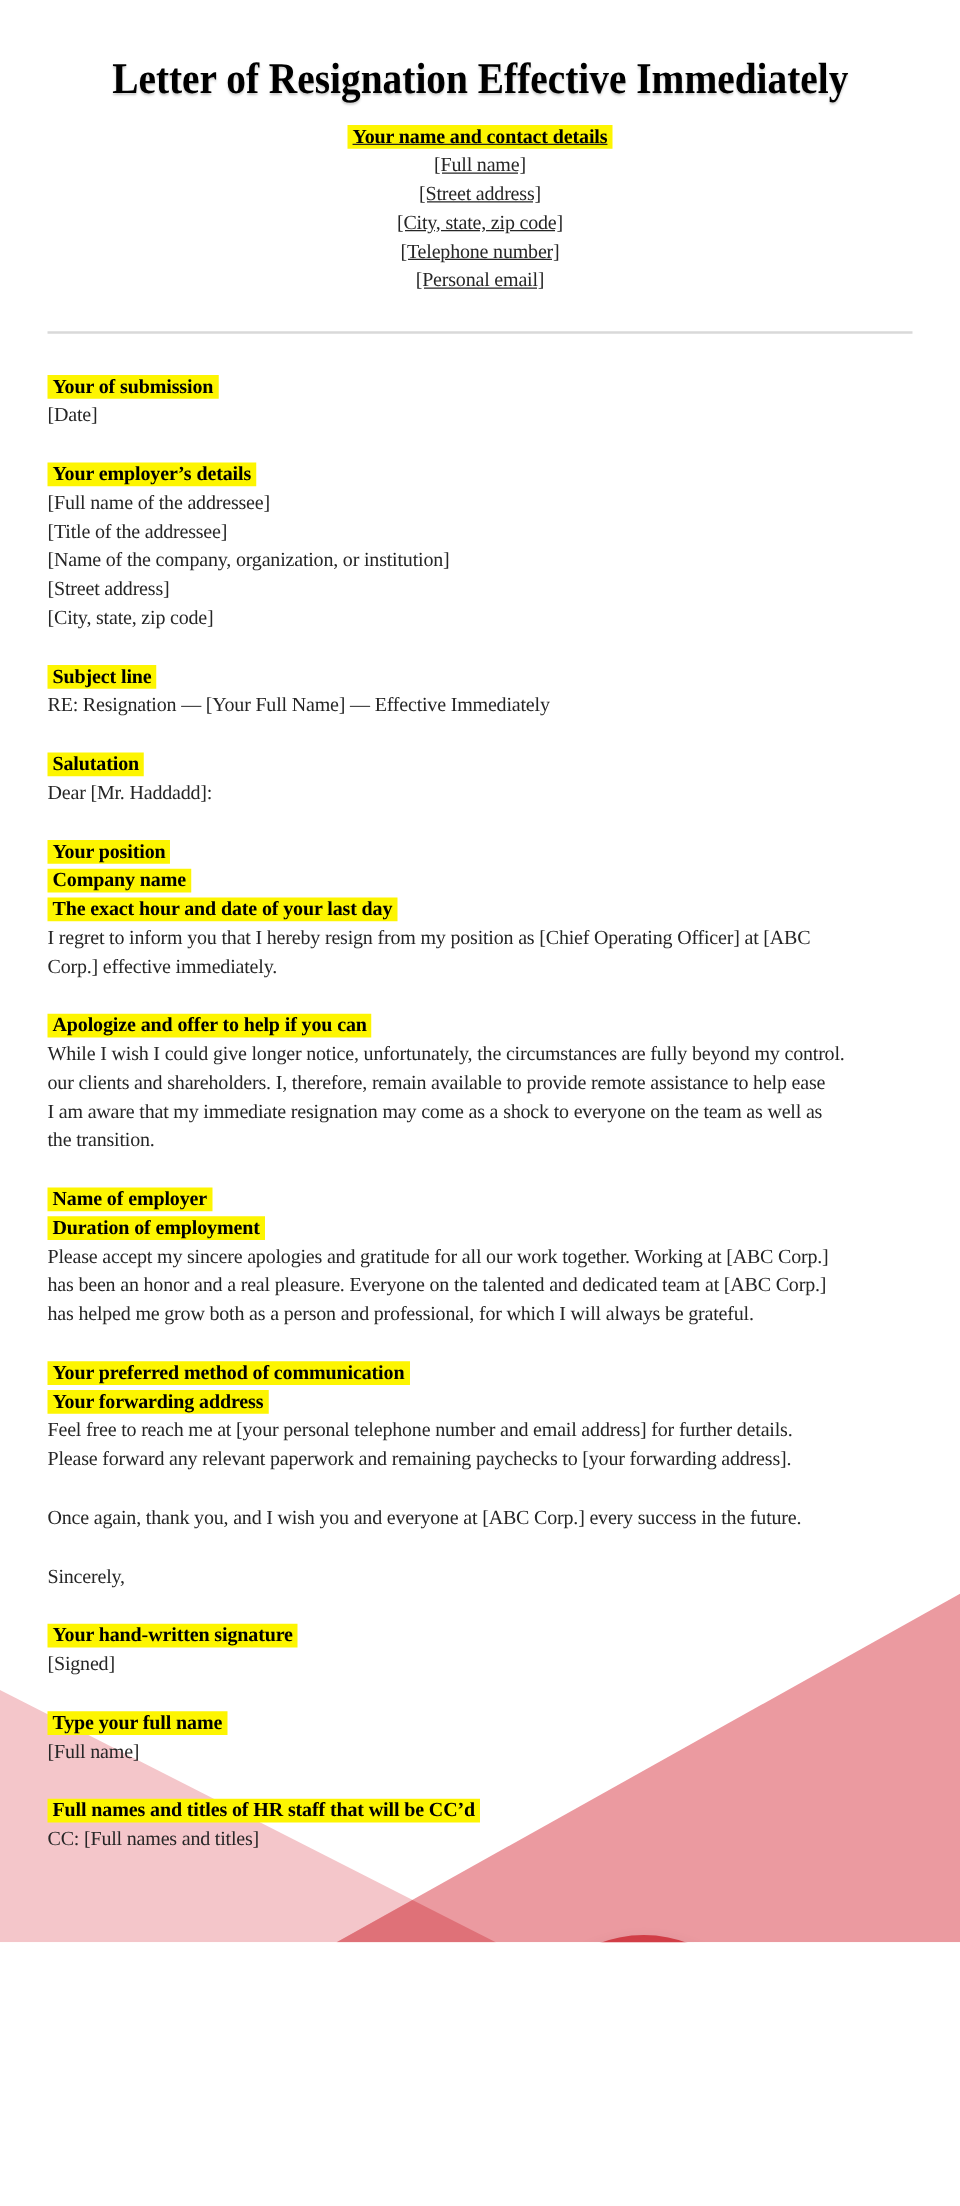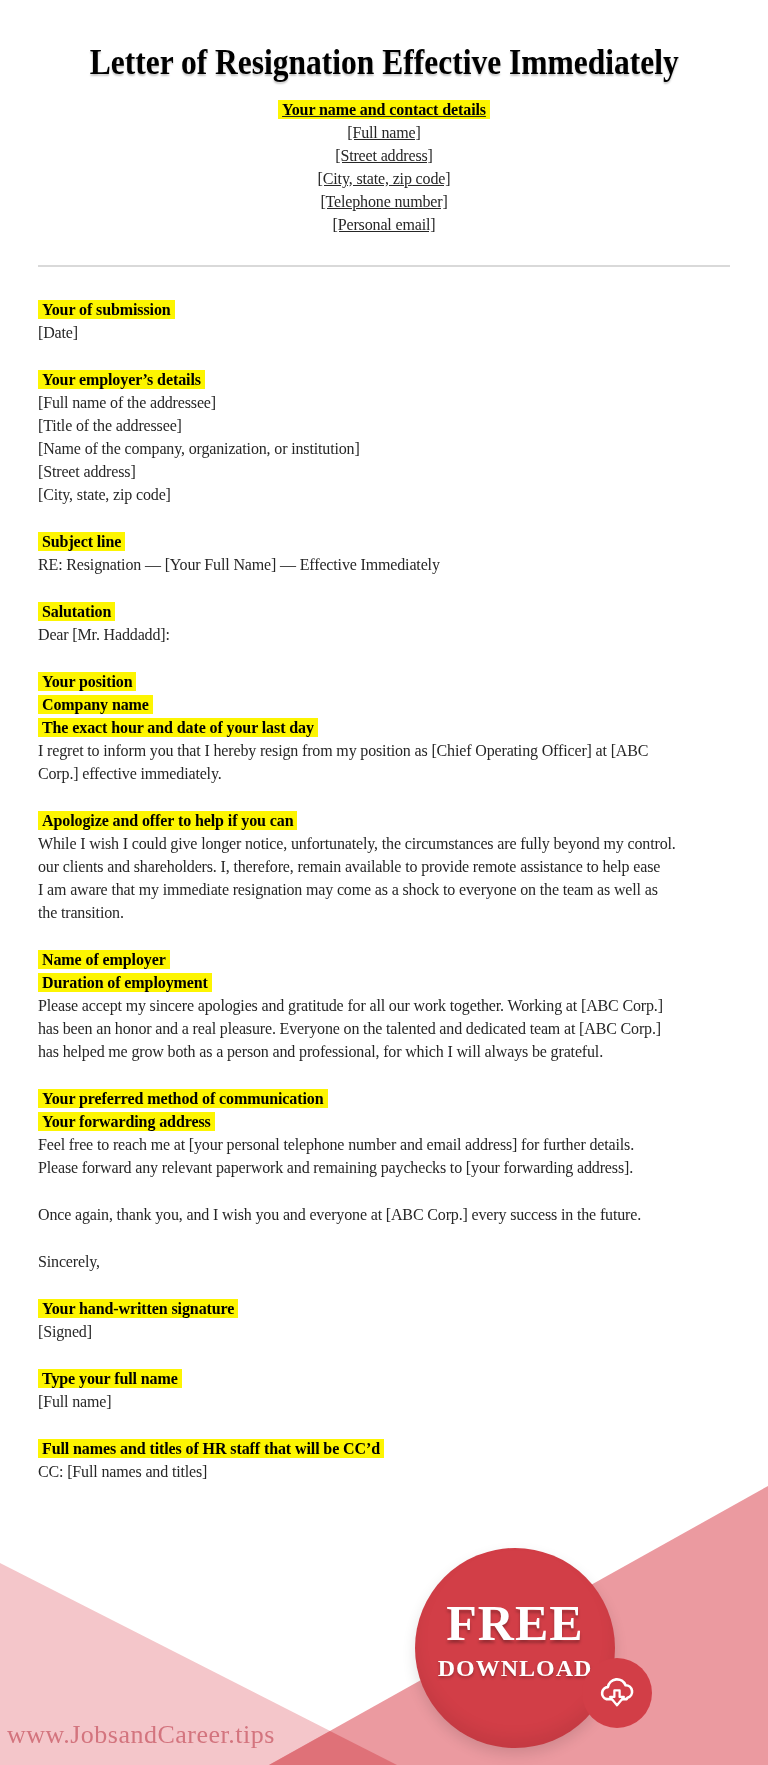--- a/index.html
+++ b/index.html
@@ -1,17 +1,17 @@
 <!DOCTYPE html>
 <html style="--highlight: #fdf501; --badge-red: #d23e47; --watermark: #d3747e; --divider: #d9d9d9;"><head>
 <meta charset="utf-8">
 <style>
   html,body{margin:0;padding:0;background:#ffffff;}
   .page{
-    position:relative;width:768px;height:1765px;background:#fff;overflow:hidden;
+    position:relative;width:768px;height:1554px;background:#fff;overflow:hidden;
     font-family:"Liberation Serif","DejaVu Serif",serif;color:#262626;
   }
   .content{padding:0 38px;position:relative;z-index:2;}
   h1.title{
     margin:0;padding-top:42px;text-align:center;font-size:35px;line-height:1.2;
     color:#000;font-weight:bold;white-space:nowrap;
   }
   .title-inner{
     display:inline-block;transform:scaleX(.9);transform-origin:50% 50%;
     text-shadow:0 2px 2px rgba(0,0,0,.22);

